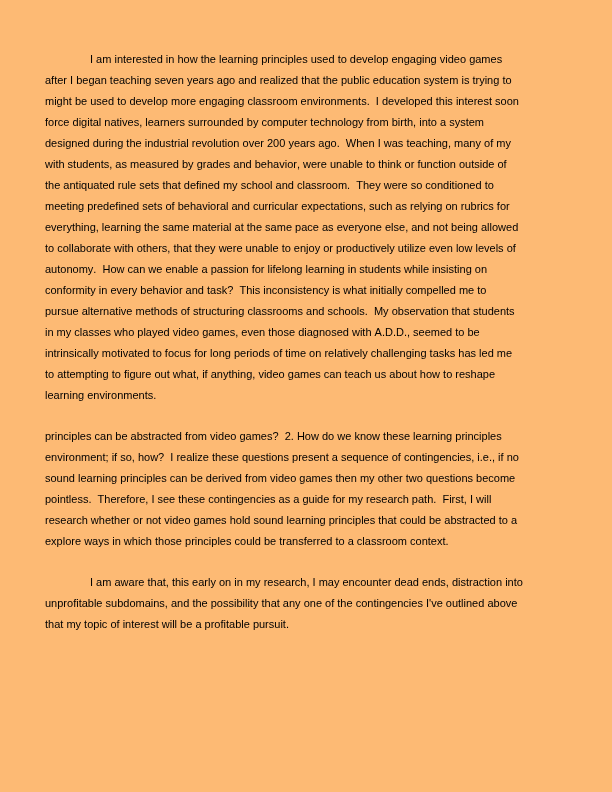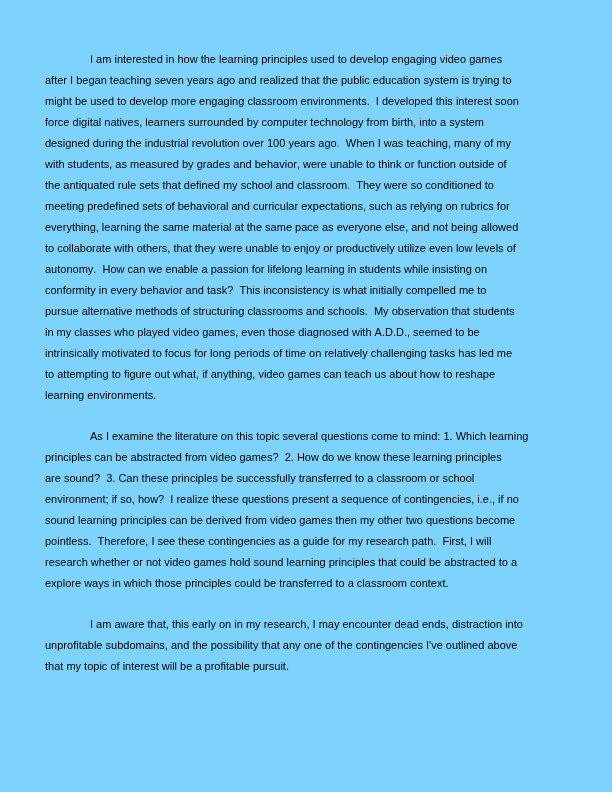--- a/index.html
+++ b/index.html
@@ -28,45 +28,43 @@
     line-height: 21px;
     font-kerning: none;
   }
   .line.indent {
     padding-left: 45px;
   }
 </style>
 </head>
 <body>
 
-<div class="page" style="background-color: #7dd3fc; color: rgb(0, 0, 0);">
+<div class="page" style="background-color: #fdba74; color: rgb(0, 0, 0);">
   <div class="content">
       <div class="para">
         <div class="line indent">I am interested in how the learning principles used to develop engaging video games</div>
         <div class="line">after I began teaching seven years ago and realized that the public education system is trying to</div>
         <div class="line">might be used to develop more engaging classroom environments.  I developed this interest soon</div>
         <div class="line">force digital natives, learners surrounded by computer technology from birth, into a system</div>
-        <div class="line">designed during the industrial revolution over 100 years ago.  When I was teaching, many of my</div>
+        <div class="line">designed during the industrial revolution over 200 years ago.  When I was teaching, many of my</div>
         <div class="line">with students, as measured by grades and behavior, were unable to think or function outside of</div>
         <div class="line">the antiquated rule sets that defined my school and classroom.  They were so conditioned to</div>
         <div class="line">meeting predefined sets of behavioral and curricular expectations, such as relying on rubrics for</div>
         <div class="line">everything, learning the same material at the same pace as everyone else, and not being allowed</div>
         <div class="line">to collaborate with others, that they were unable to enjoy or productively utilize even low levels of</div>
         <div class="line">autonomy.  How can we enable a passion for lifelong learning in students while insisting on</div>
         <div class="line">conformity in every behavior and task?  This inconsistency is what initially compelled me to</div>
         <div class="line">pursue alternative methods of structuring classrooms and schools.  My observation that students</div>
         <div class="line">in my classes who played video games, even those diagnosed with A.D.D., seemed to be</div>
         <div class="line">intrinsically motivated to focus for long periods of time on relatively challenging tasks has led me</div>
         <div class="line">to attempting to figure out what, if anything, video games can teach us about how to reshape</div>
         <div class="line">learning environments.</div>
       </div>
       <div class="para">
-        <div class="line indent">As I examine the literature on this topic several questions come to mind: 1. Which learning</div>
         <div class="line">principles can be abstracted from video games?  2. How do we know these learning principles</div>
-        <div class="line">are sound?  3. Can these principles be successfully transferred to a classroom or school</div>
         <div class="line">environment; if so, how?  I realize these questions present a sequence of contingencies, i.e., if no</div>
         <div class="line">sound learning principles can be derived from video games then my other two questions become</div>
         <div class="line">pointless.  Therefore, I see these contingencies as a guide for my research path.  First, I will</div>
         <div class="line">research whether or not video games hold sound learning principles that could be abstracted to a</div>
         <div class="line">explore ways in which those principles could be transferred to a classroom context.</div>
       </div>
       <div class="para">
         <div class="line indent">I am aware that, this early on in my research, I may encounter dead ends, distraction into</div>
         <div class="line">unprofitable subdomains, and the possibility that any one of the contingencies I've outlined above</div>
         <div class="line">that my topic of interest will be a profitable pursuit.</div>

